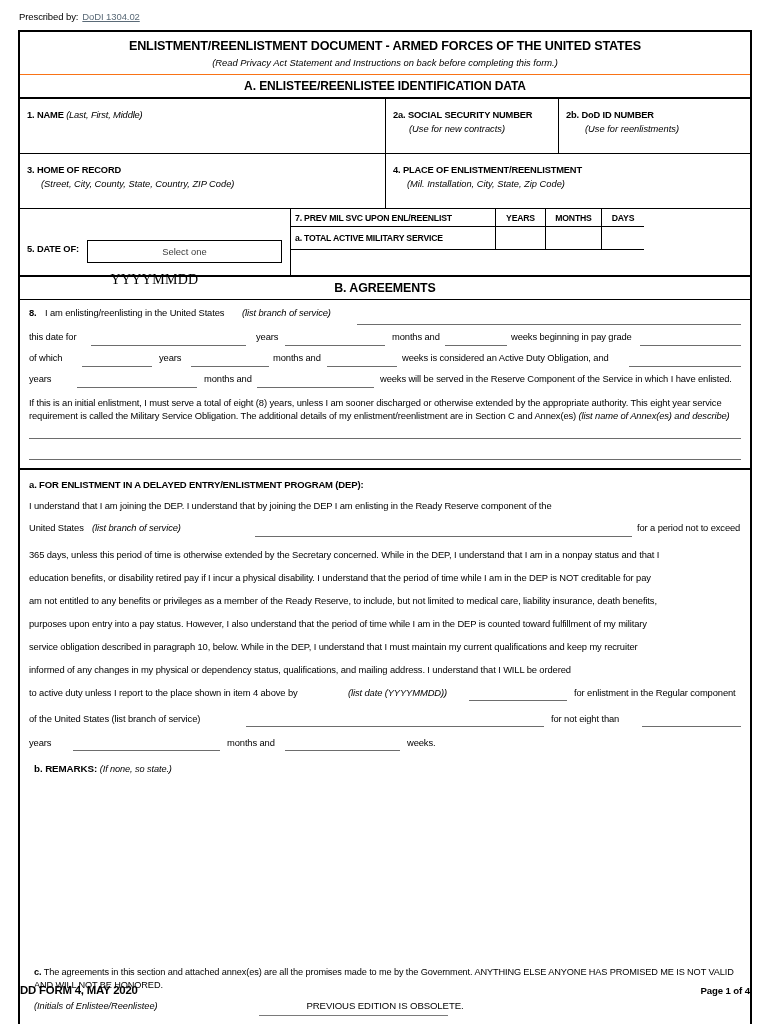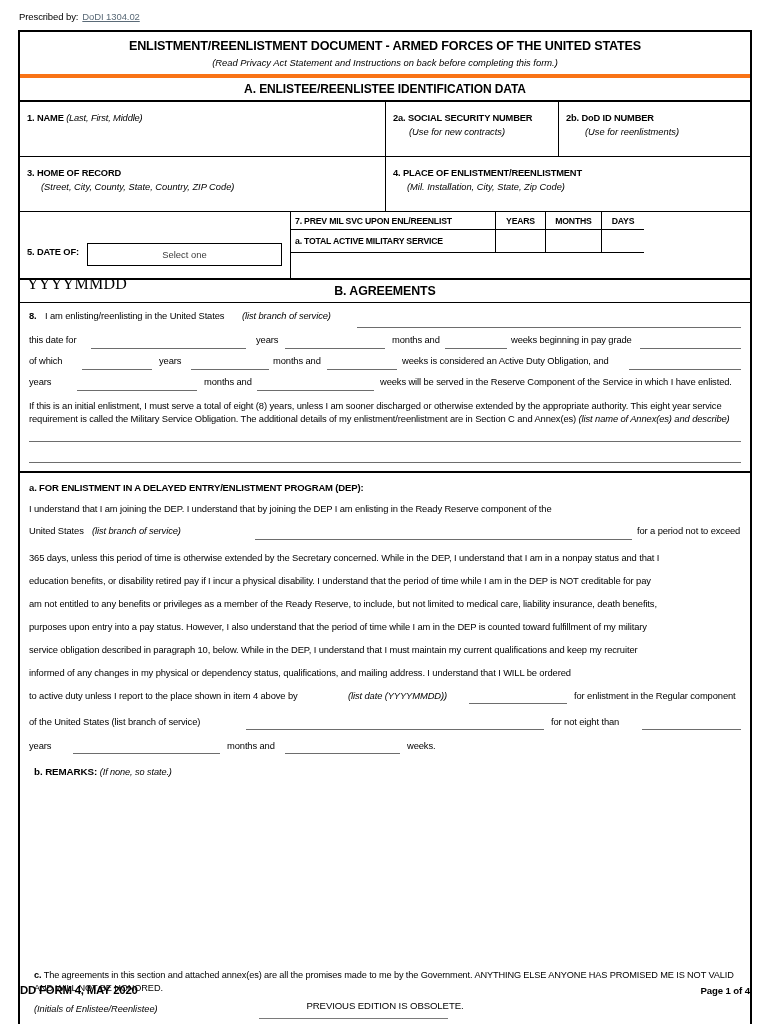--- a/index.html
+++ b/index.html
@@ -46,21 +46,21 @@
   .row { display: flex; }
   .cell { box-sizing: border-box; position: relative; }
 
   .bb { border-bottom: 1px solid #000; }
   .br { border-right: 1px solid #000; }
 
   
   .title-band {
     text-align: center;
     padding: 7px 6px 6px 6px;
-    border-bottom: 4px solid #f97316;
+    border-bottom: 1px solid #f97316;
   }
   .title-main {
     font-size: 12.6px;
     font-weight: bold;
     letter-spacing: -0.15px;
   }
   .title-sub {
     font-size: 9.4px;
     font-style: italic;
     margin-top: 4px;
@@ -119,22 +119,23 @@
   .selectbox {
     border: 1px solid #000;
     height: 21px;
     line-height: 21px;
     text-align: center;
     font-size: 9.4px;
     color: #3c3c3c;
     background: #fff;
   }
   .ymd {
+    text-align: center;
     font-family: "Liberation Serif", serif;
-    font-size: 16px;
+    font-size: 14px;
     letter-spacing: 0.3px;
     margin-top: 9px;
   }
 
   
   .para {
     font-size: 9.4px;
     line-height: 13.2px;
     letter-spacing: -0.12px;
   }

